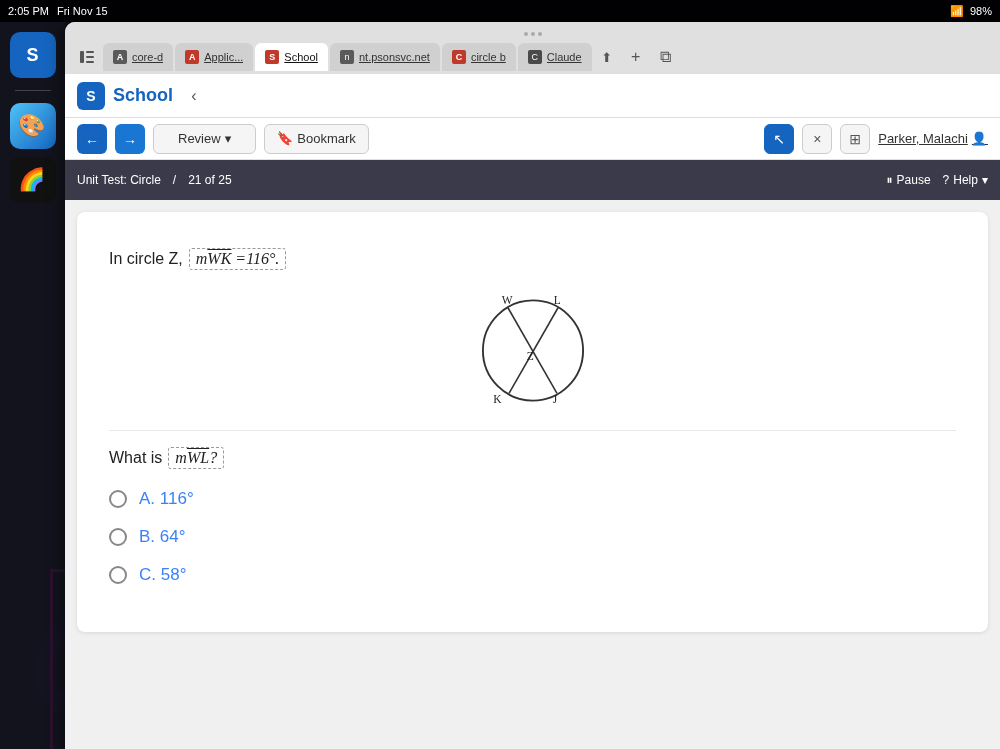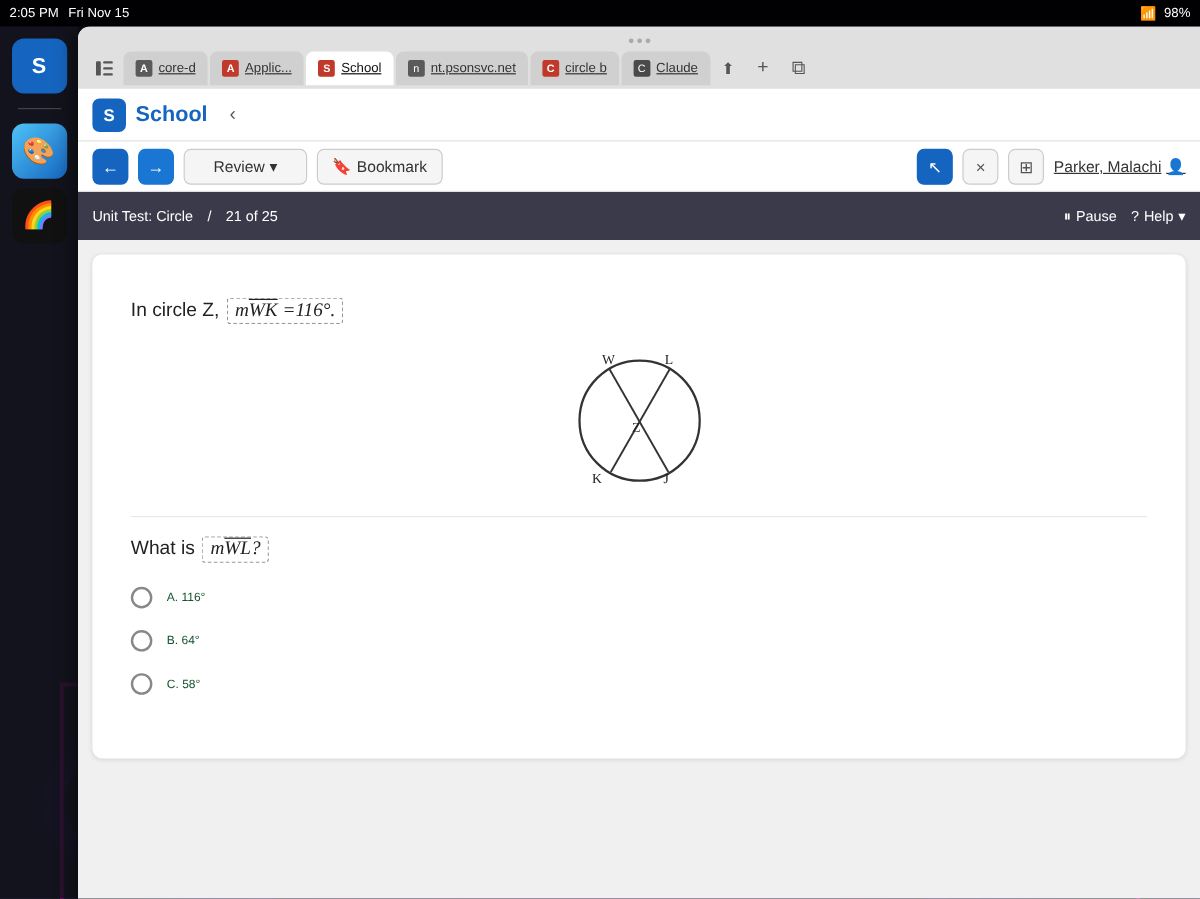--- a/index.html
+++ b/index.html
@@ -374,22 +374,22 @@
     }
     .radio-circle {
       width: 18px;
       height: 18px;
       border-radius: 50%;
       border: 2px solid #888;
       background: #fff;
       flex-shrink: 0;
     }
     .choice-label {
-      font-size: 10px;
-      color: #14532d;
+      font-size: 17px;
+      color: #3b82f6;
     }
 
     
     .dock {
       position: absolute;
       top: 22px;
       left: 0;
       width: 65px;
       bottom: 0;
       background: rgba(20,20,30,0.9);

